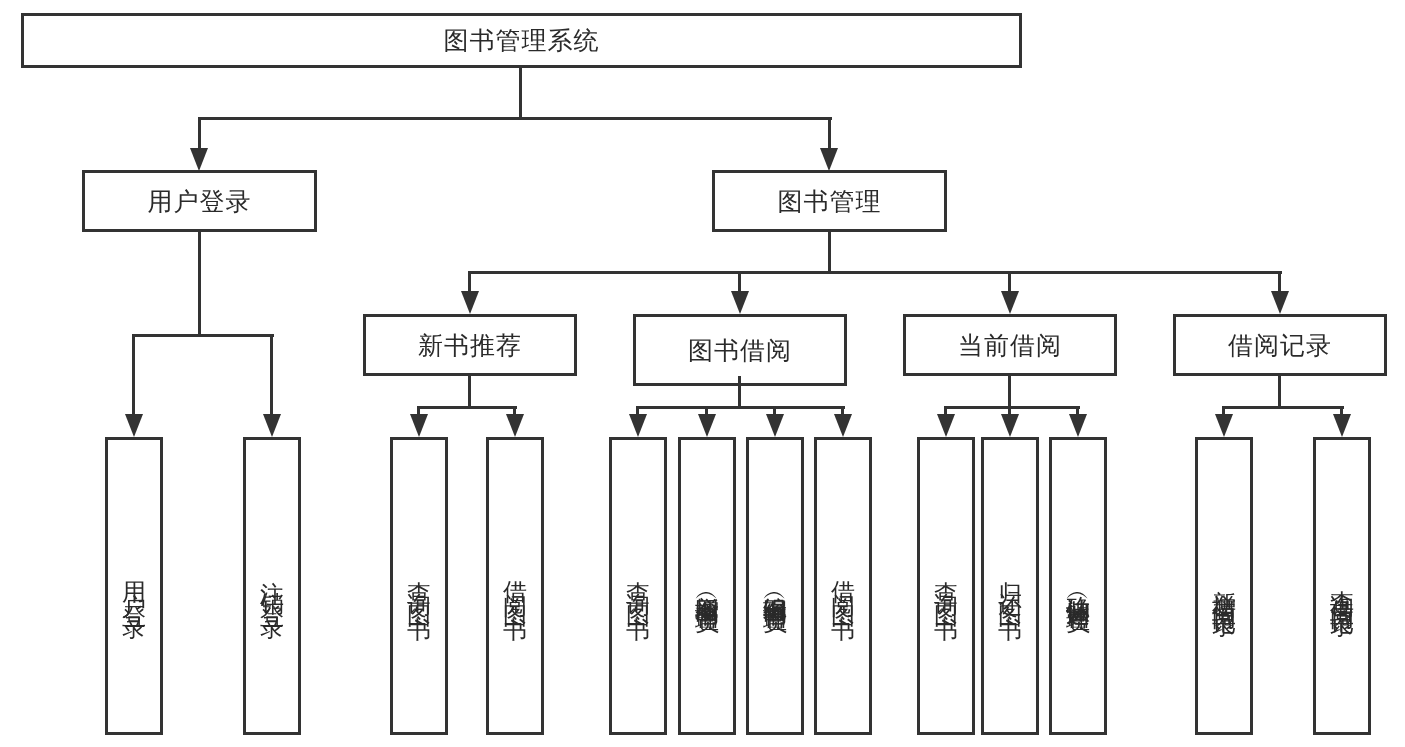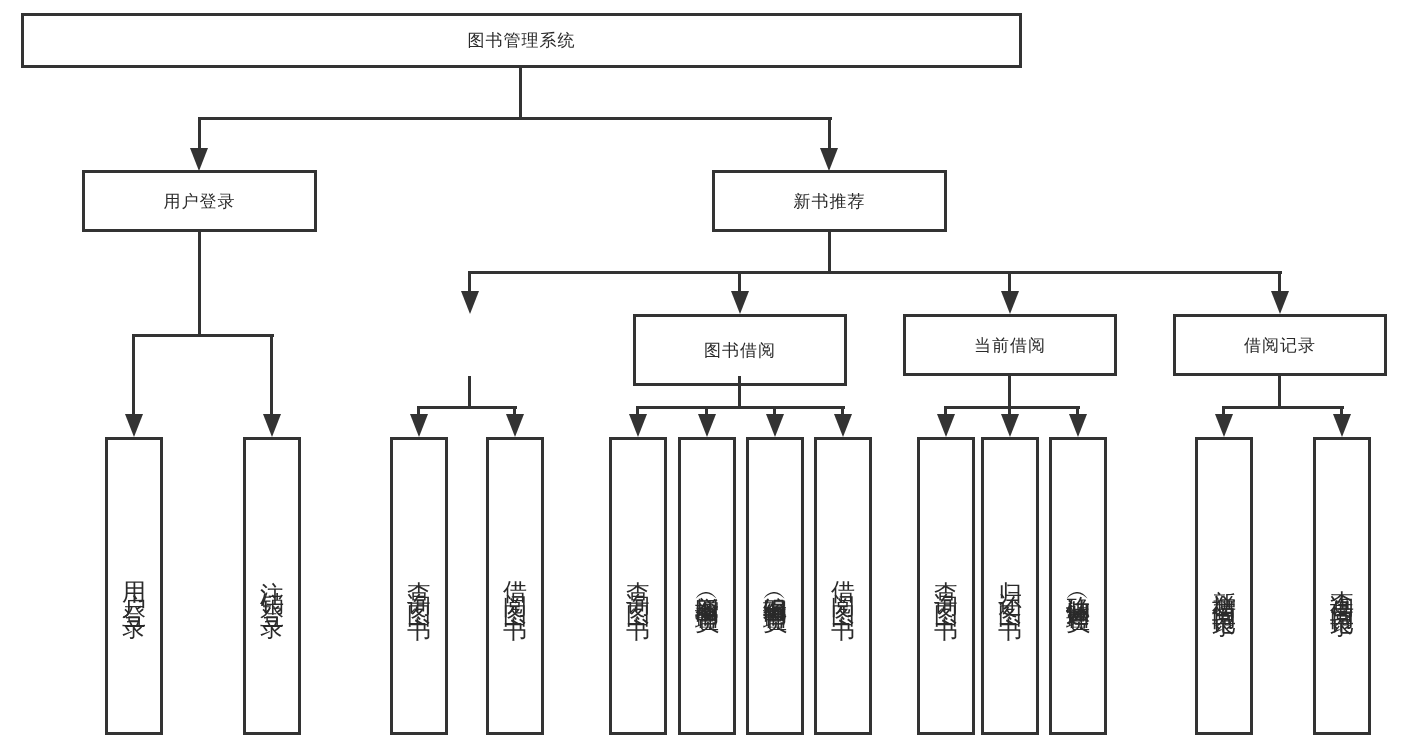--- a/index.html
+++ b/index.html
@@ -8,21 +8,21 @@
     background:var(--background,#ffffff);
     font-family:"DejaVu Sans","Liberation Sans",sans-serif;
     color:var(--text,#2a2a2a);
   }
   .box{
     position:absolute;box-sizing:border-box;
     border:3px solid var(--line,#333);
     background:#fff;
     display:flex;align-items:center;justify-content:center;
   }
-  .hbox{font-size:17px;letter-spacing:1px;white-space:nowrap;}
+  .hbox{font-size:25px;letter-spacing:1px;white-space:nowrap;}
   .vbox{
     font-size:24px;
     writing-mode:vertical-rl;
     text-orientation:mixed;
     white-space:nowrap;
   }
   .v4{letter-spacing:12px;}
   .v6{letter-spacing:5px;}
   .v9{letter-spacing:2px;}
   .vl{position:absolute;width:3px;background:var(--line,#333);}
@@ -42,22 +42,23 @@
   }
 </style>
 </head>
 <body>
 
 <div class="stage">
 
   <div class="box hbox" style="left:21px;top:13px;width:1001px;height:55px;">图书管理系统</div>
 
   <div class="box hbox" style="left:82px;top:170px;width:235px;height:62px;">用户登录</div>
-  <div class="box hbox" style="left:712px;top:170px;width:235px;height:62px;">新书推荐</div>
+  <div class="box hbox" style="left:712px;top:170px;width:235px;height:62px;">图书管理</div>
 
+  <div class="box hbox" style="left:363px;top:314px;width:214px;height:62px;">新书推荐</div>
   <div class="box hbox" style="left:633px;top:314px;width:214px;height:72px;">图书借阅</div>
   <div class="box hbox" style="left:903px;top:314px;width:214px;height:62px;">当前借阅</div>
   <div class="box hbox" style="left:1173px;top:314px;width:214px;height:62px;">借阅记录</div>
 
   <div class="box vbox v4" style="left:105px;top:437px;width:58px;height:298px;">用户登录</div>
   <div class="box vbox v4" style="left:243px;top:437px;width:58px;height:298px;">注销登录</div>
 
   <div class="box vbox v4" style="left:390px;top:437px;width:58px;height:298px;">查询图书</div>
   <div class="box vbox v4" style="left:486px;top:437px;width:58px;height:298px;">借阅图书</div>
 

